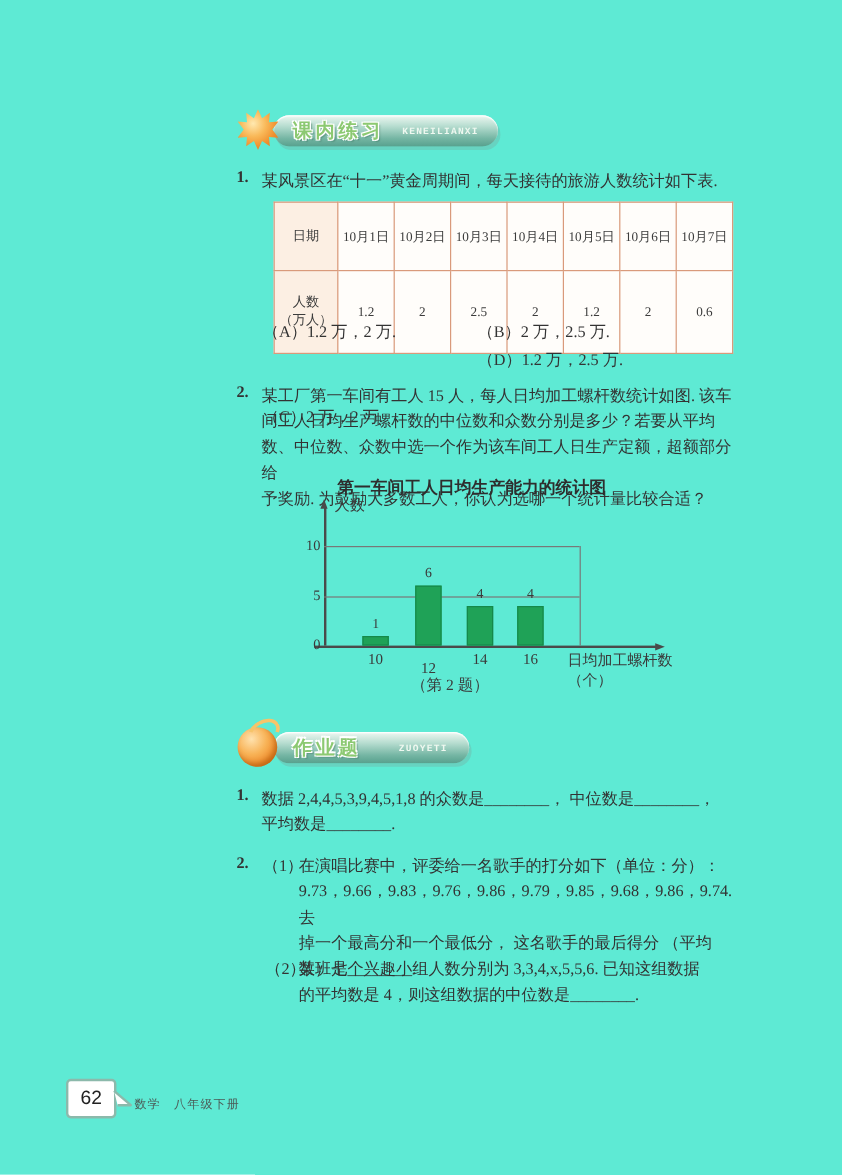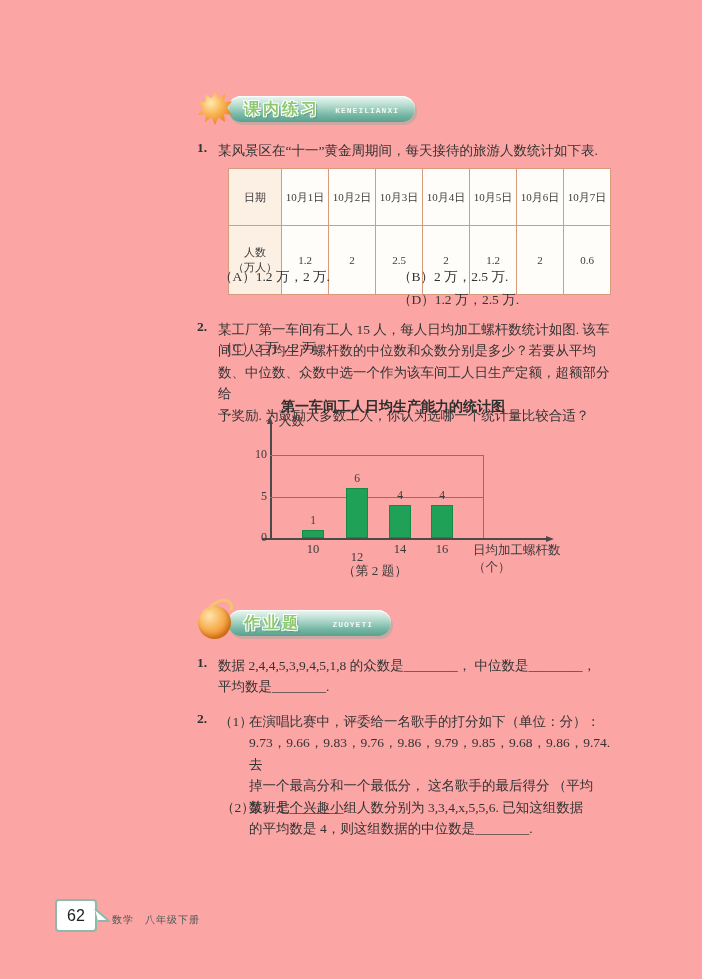--- a/index.html
+++ b/index.html
@@ -1,16 +1,16 @@
 <!DOCTYPE html>
 <html><head>
 <meta charset="utf-8">
 <style>
   html,body{margin:0;padding:0;background:#ffffff;}
-  #page{position:relative;width:702px;height:979px;background:#fca5a5;overflow:hidden;
+  #page{position:relative;width:702px;height:979px;background:#5eead4;overflow:hidden;
         font-family:"Liberation Serif","DejaVu Serif",serif;color:#333;}
   .abs{position:absolute;}
   
   .badge-pill{position:absolute;height:26px;border-radius:14px;
     background:linear-gradient(180deg,#eef8f2 0%,#b7ddd0 35%,#74b5a3 75%,#58a18e 100%);
     box-shadow:2px 3px 0 rgba(120,170,158,.35), inset 0 1px 1px #ffffff;}
   .badge-title{position:absolute;left:16px;top:3px;font-size:16px;font-weight:bold;
     color:#8cc972;letter-spacing:3px;
     text-shadow:-1px -1px 0 #fff,1px -1px 0 #fff,-1px 1px 0 #fff,1px 1px 0 #fff,2px 2px 1px rgba(60,110,90,.45);}
   .badge-sub{position:absolute;top:10px;font-size:8px;font-weight:bold;color:#eef8f0;

